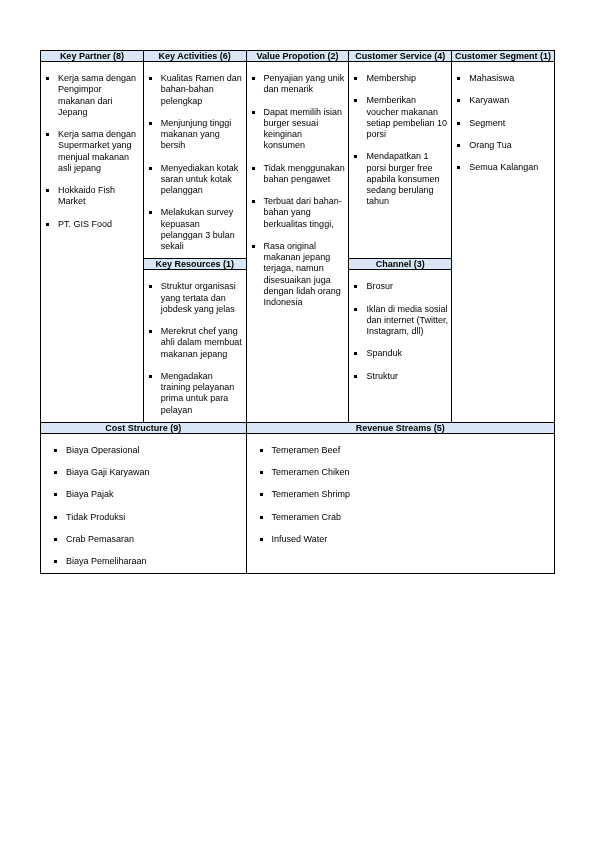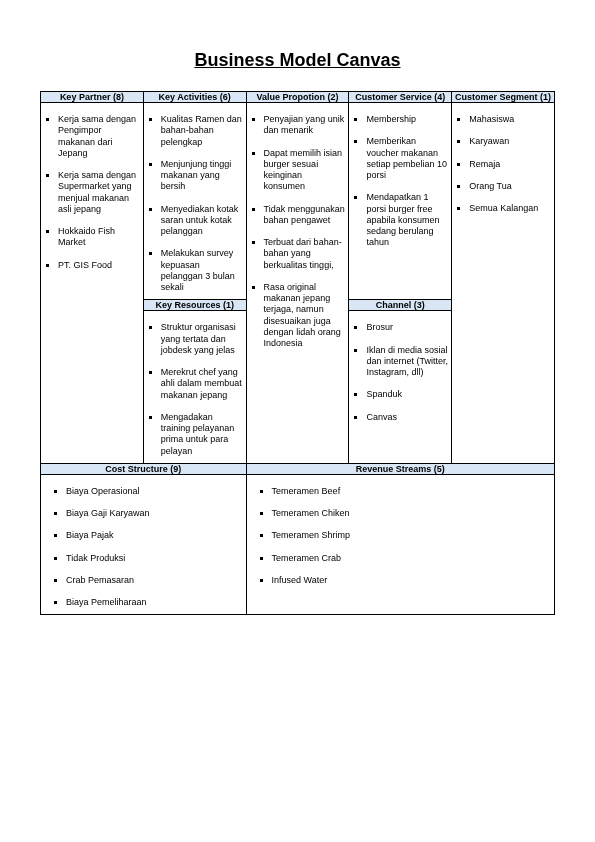--- a/index.html
+++ b/index.html
@@ -50,21 +50,20 @@
     margin-top: 11px;
   }
   ul.wide {
     padding-left: 22px;
   }
 </style>
 </head>
 <body>
 
 <div class="page">
-  <div class="title">Business Model Canvas</div>
 
   <table class="bmc">
 
     <tbody>
         <tr>
       <td class="hdr">Key Partner (8)</td>
       <td class="hdr">Key Activities (6)</td>
       <td class="hdr">Value Propotion (2)</td>
       <td class="hdr">Customer Service (4)</td>
       <td class="hdr">Customer Segment (1)</td>
@@ -100,21 +99,21 @@
         <ul>
           <li>Membership</li>
           <li>Memberikan voucher makanan setiap pembelian 10 porsi</li>
           <li>Mendapatkan 1 porsi burger free apabila konsumen sedang berulang tahun</li>
         </ul>
       </td>
       <td rowspan="3">
         <ul>
           <li>Mahasiswa</li>
           <li>Karyawan</li>
-          <li>Remaja</li>
+          <li>Segment</li>
           <li>Orang Tua</li>
           <li>Semua Kalangan</li>
         </ul>
       </td>
     </tr>
 
     <tr>
       <td class="hdr">Key Resources (1)</td>
       <td class="hdr">Channel (3)</td>
     </tr>
@@ -125,21 +124,21 @@
           <li>Struktur organisasi yang tertata dan jobdesk yang jelas</li>
           <li>Merekrut chef yang ahli dalam membuat makanan jepang</li>
           <li>Mengadakan training pelayanan prima untuk para pelayan</li>
         </ul>
       </td>
       <td>
         <ul>
           <li>Brosur</li>
           <li>Iklan di media sosial dan internet (Twitter, Instagram, dll)</li>
           <li>Spanduk</li>
-          <li>Canvas</li>
+          <li>Struktur</li>
         </ul>
       </td>
     </tr>
 
     <tr>
       <td colspan="2" class="hdr">Cost Structure (9)</td>
       <td colspan="3" class="hdr">Revenue Streams (5)</td>
     </tr>
 
     <tr>

